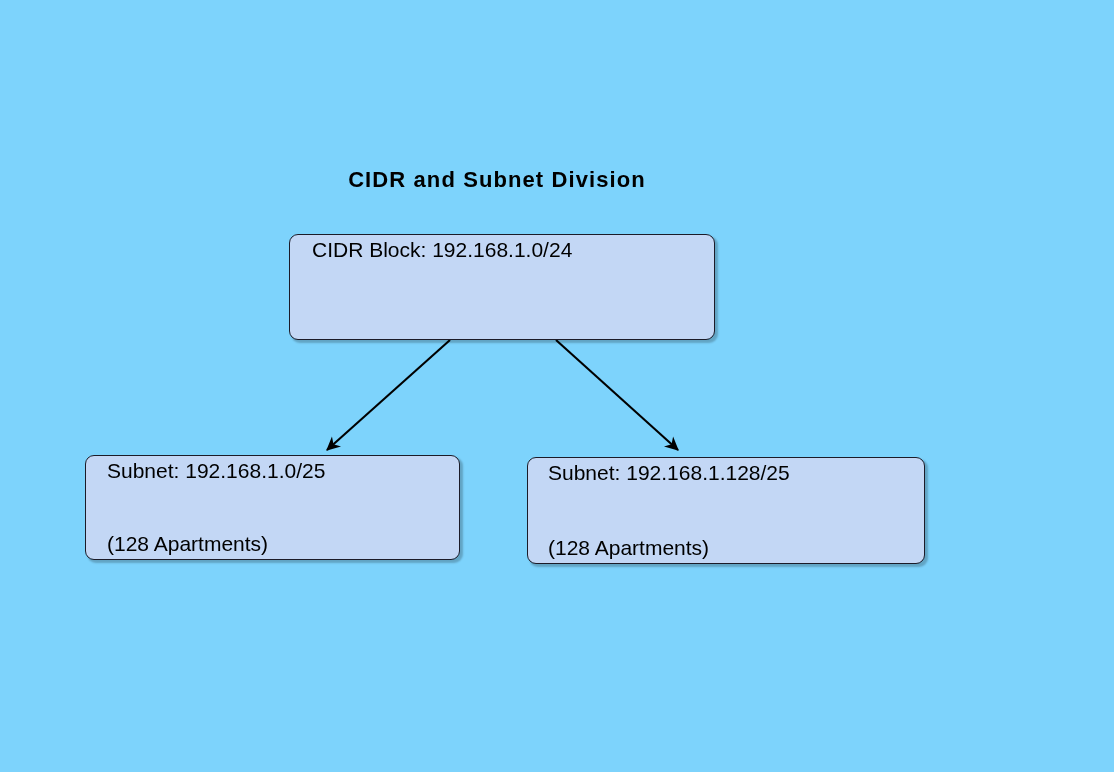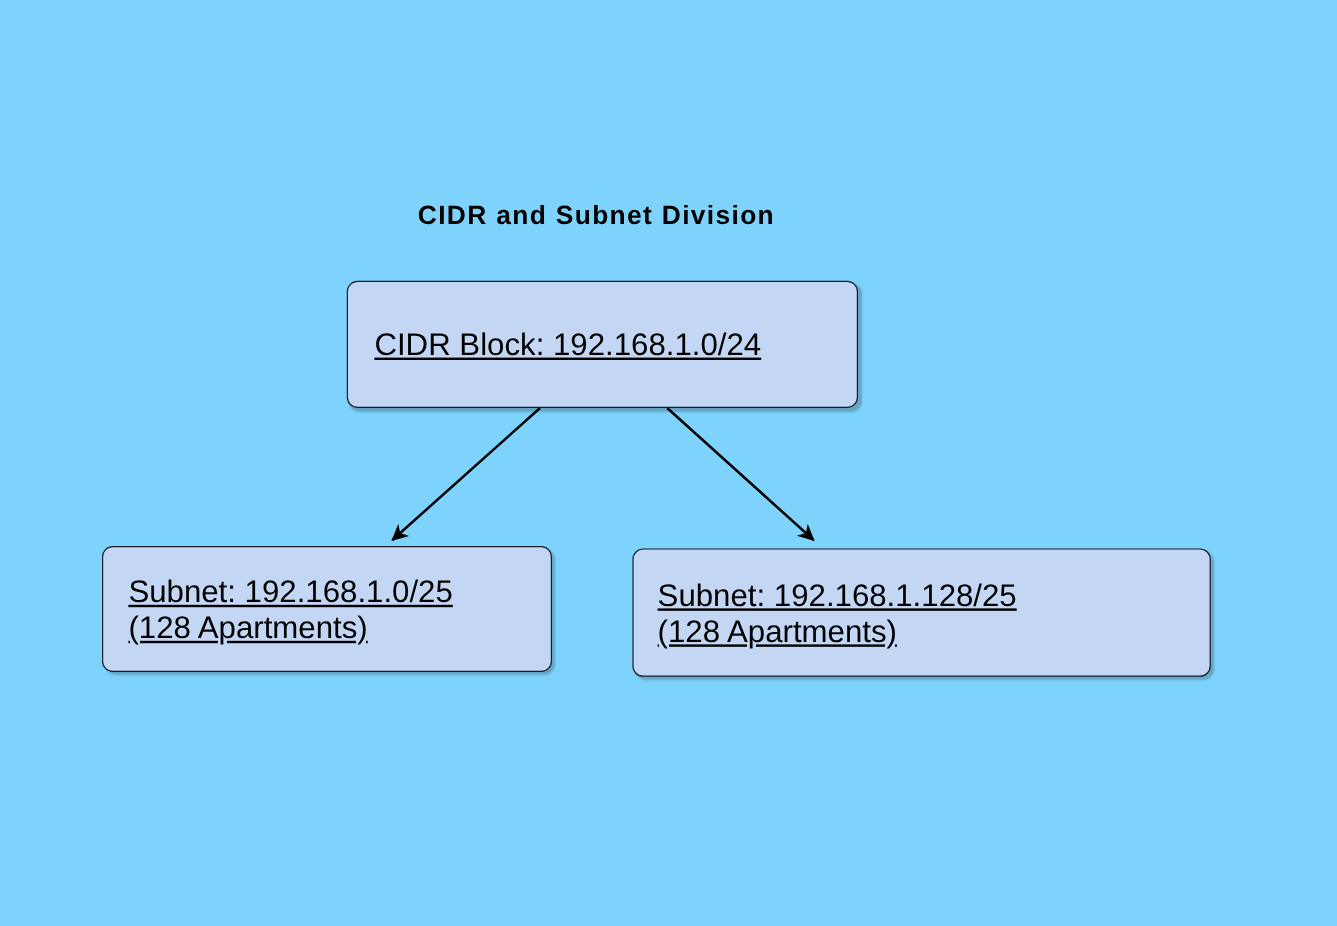--- a/index.html
+++ b/index.html
@@ -50,25 +50,24 @@
   
   .node-box {
     position: absolute;
     box-sizing: border-box;
     background: #c3d7f5;
     border: 1.6px solid #1b1b28;
     border-radius: 9px;
     box-shadow: 2.5px 2.5px 2px rgba(0, 0, 0, 0.22);
     display: flex;
     flex-direction: column;
-    justify-content: center;
+    justify-content: space-between;
     color: #000000;
-    font-size: 26px;
+    font-size: 21px;
     line-height: 30px;
-    text-decoration: underline;
   }
   .node-line {
     white-space: nowrap;
   }
 
   #node-cidr-block {
     left: 289px;
     top: 234px;
     width: 426px;
     height: 106px;
@@ -77,21 +76,21 @@
   #node-subnet-left {
     left: 85px;
     top: 455px;
     width: 375px;
     height: 105px;
     padding: 0 0 0 21px;
   }
   #node-subnet-right {
     left: 527px;
     top: 457px;
-    width: 482px;
+    width: 398px;
     height: 107px;
     padding: 0 0 0 20px;
   }
 </style>
 </head>
 <body>
 
 <div id="canvas">
 
   <div id="diagram-title">CIDR and Subnet Division</div>

